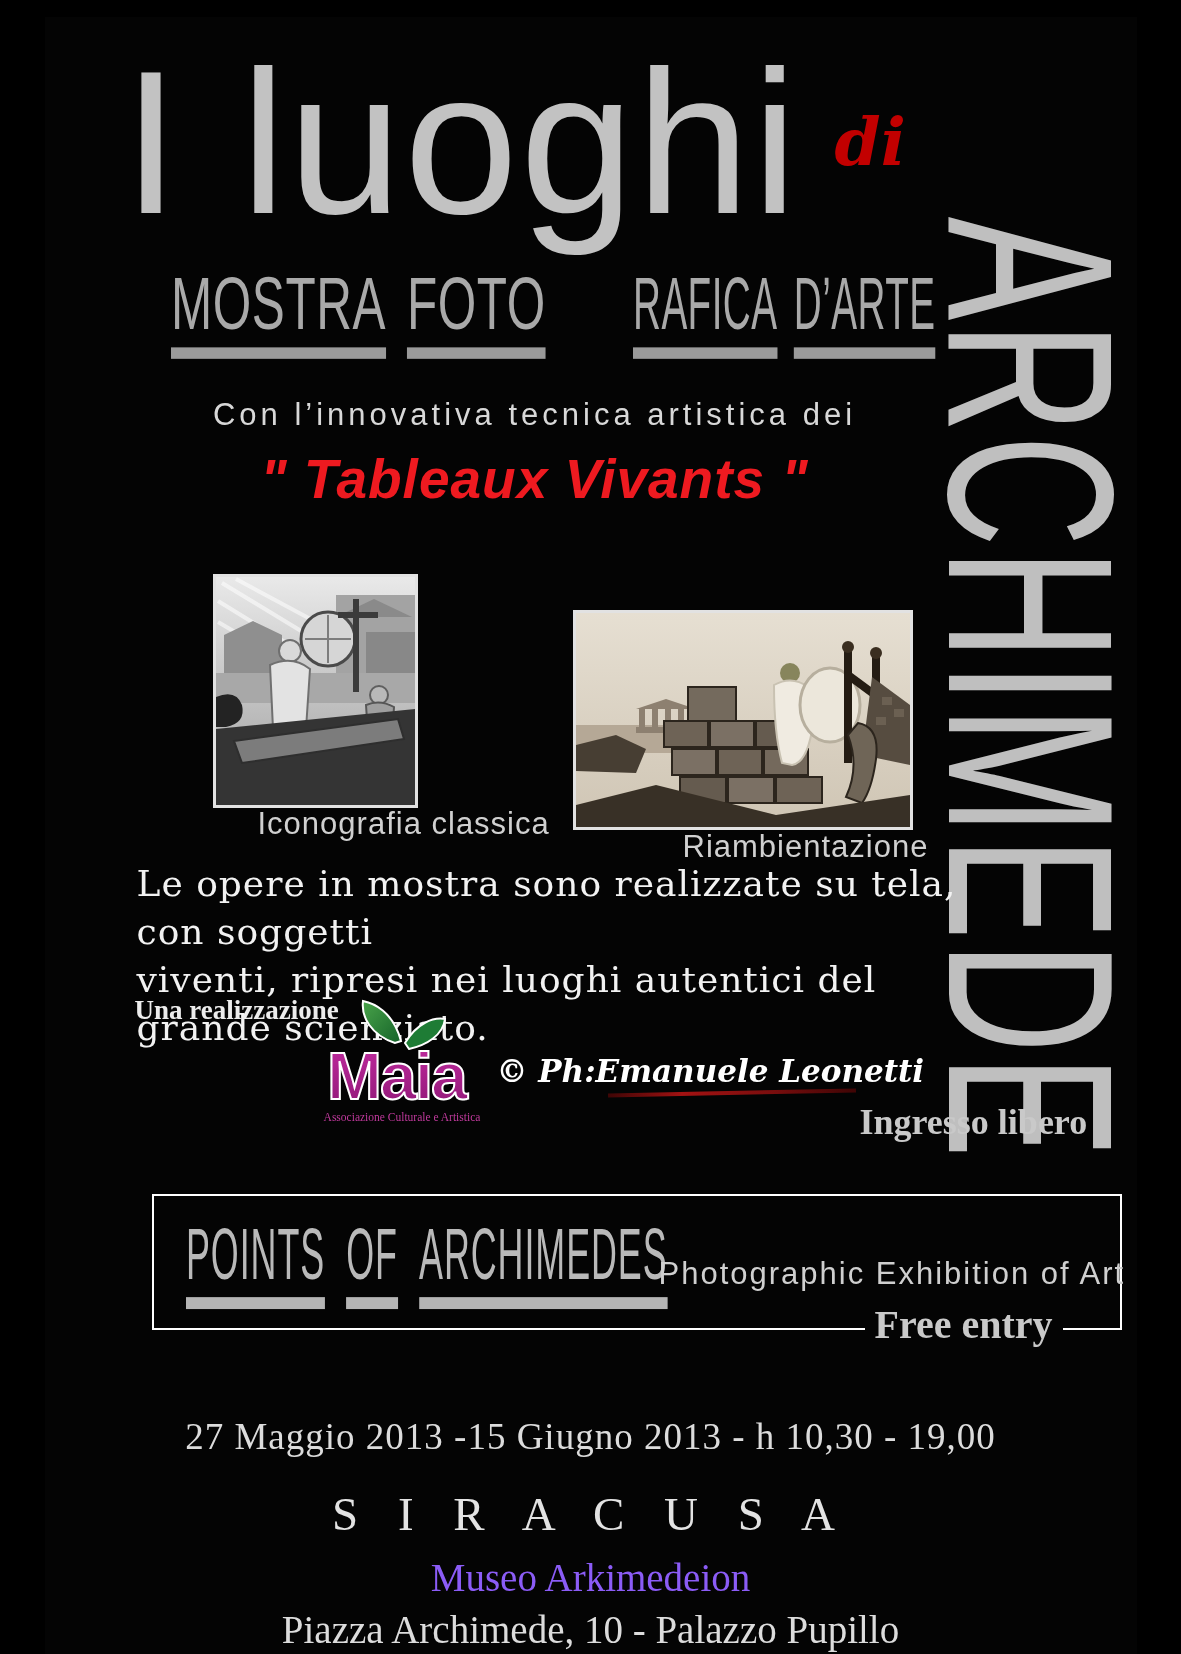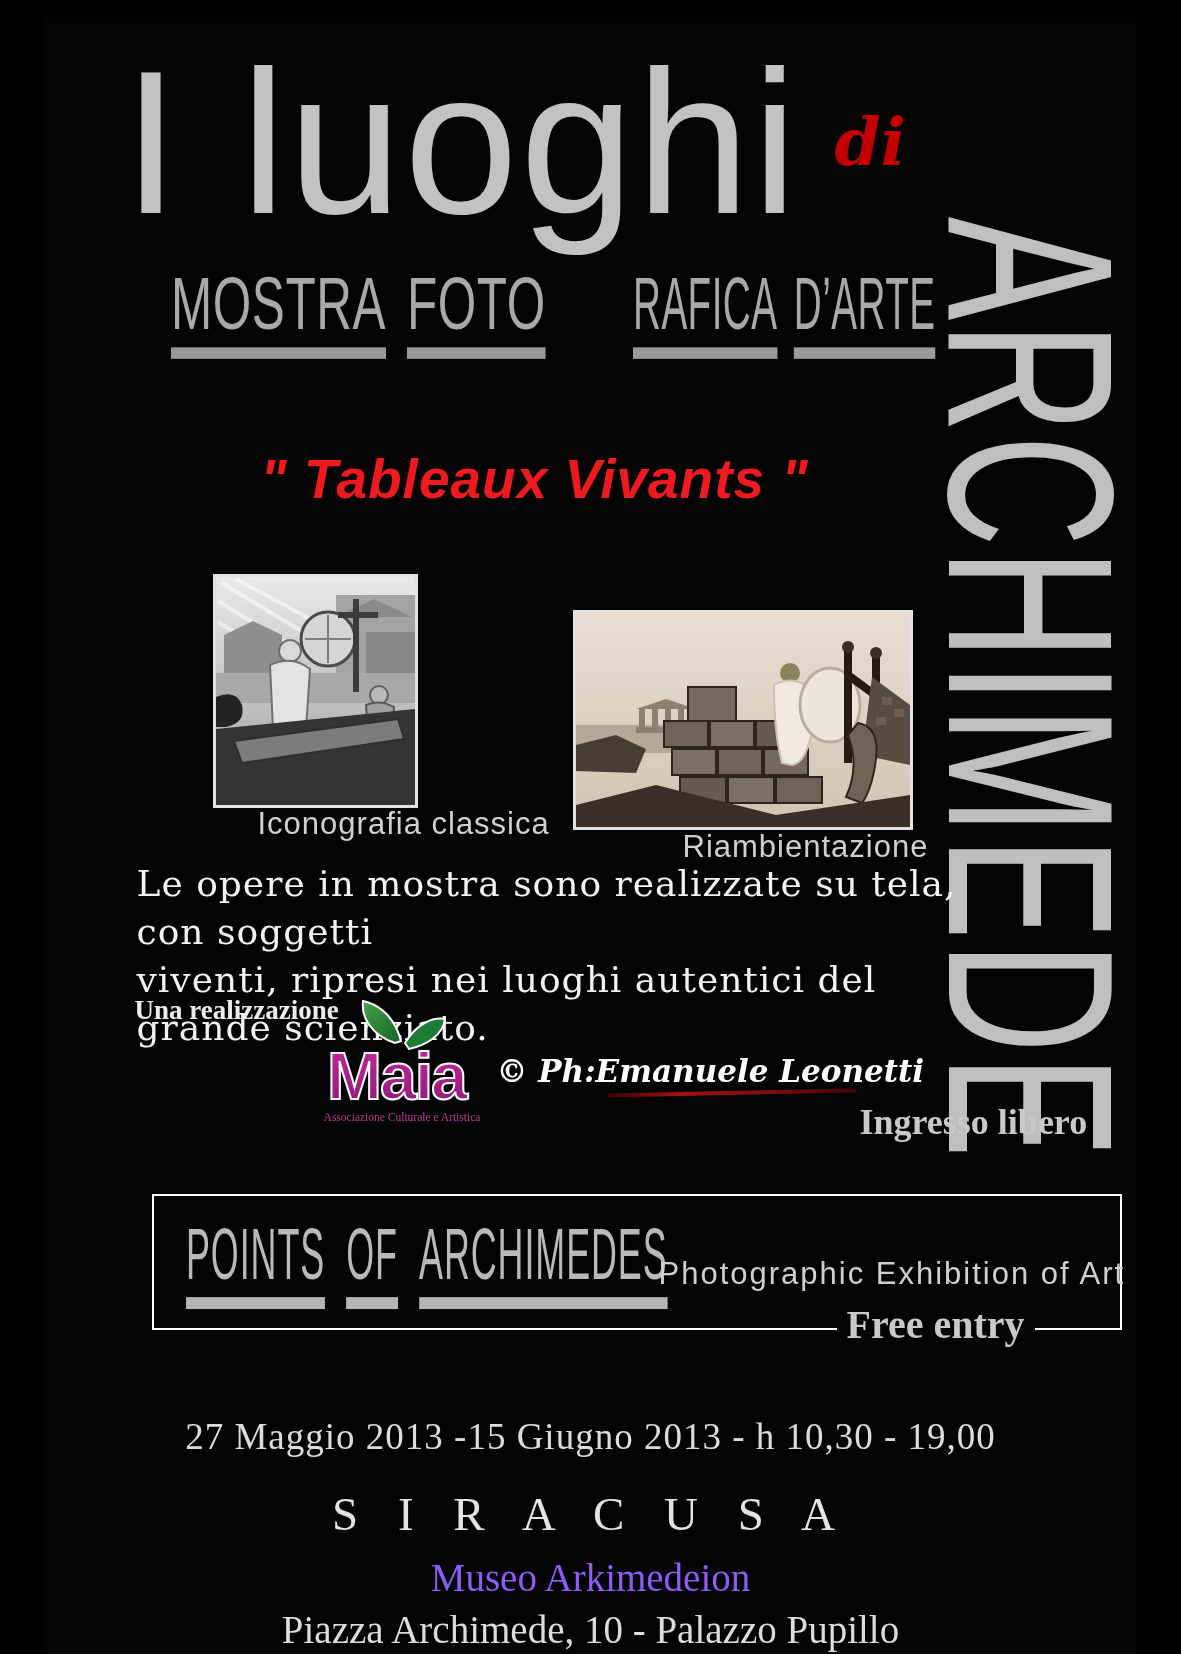--- a/index.html
+++ b/index.html
@@ -96,21 +96,21 @@
   .banner-title .uword{
     display:inline-block;border-bottom:13px solid #b5b5b5;
     padding-bottom:8px;margin-right:46px;
   }
   .banner-title .uword:last-child{margin-right:0;}
   .banner-subtitle{
     position:absolute;left:505px;top:60px;font-size:31px;
     color:#cfcfcf;letter-spacing:2px;white-space:nowrap;
   }
   .free-entry{
-    left:792px;top:1284px;font-size:40px;font-weight:bold;
+    left:820px;top:1284px;font-size:40px;font-weight:bold;
     font-family:"Liberation Serif",serif;color:#c9c9c9;
     background:#040404;padding:0 10px;z-index:5;white-space:nowrap;
   }
 
   
   .dates{
     left:0;right:0;top:1398px;text-align:center;font-size:37px;
     font-family:"Liberation Serif",serif;color:#dcdcdc;letter-spacing:1px;
   }
   .city{
@@ -135,20 +135,21 @@
   <div class="abs di-word">di</div>
   <div class="abs vertical-title">ARCHIMEDE</div>
 
   <div class="abs deco-sub mostra">
     <span class="uword">MOSTRA</span><span class="uword">FOTO</span>
   </div>
   <div class="abs deco-sub rafica">
     <span class="uword">RAFICA</span><span class="uword">D’ARTE</span>
   </div>
 
+  <div class="abs tagline">Con l’innovativa tecnica artistica dei</div>
   <div class="abs technique">" Tableaux Vivants "</div>
 
   <div class="abs photo photo-left">
     <svg width="199" height="228" viewBox="0 0 199 228" xmlns="http://www.w3.org/2000/svg">
       <defs>
         <linearGradient id="skyL" x1="0" y1="0" x2="0" y2="1">
           <stop offset="0" stop-color="#e9e9e9"></stop>
             <stop offset="1" stop-color="#9e9e9e"></stop>
         </linearGradient>
       </defs>

